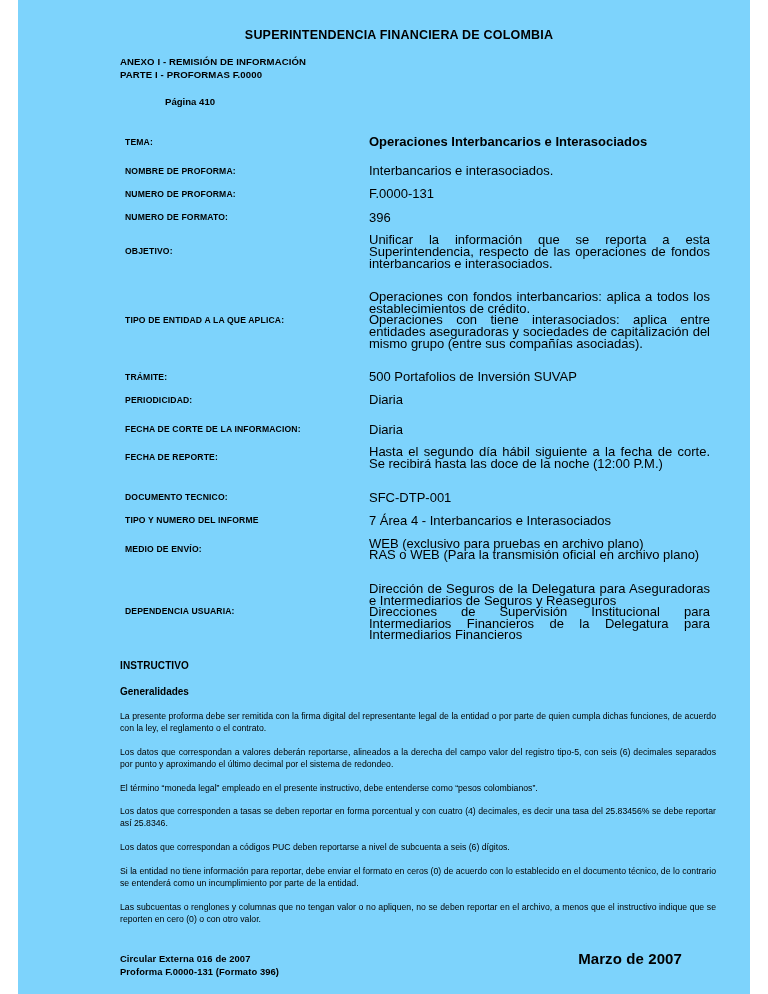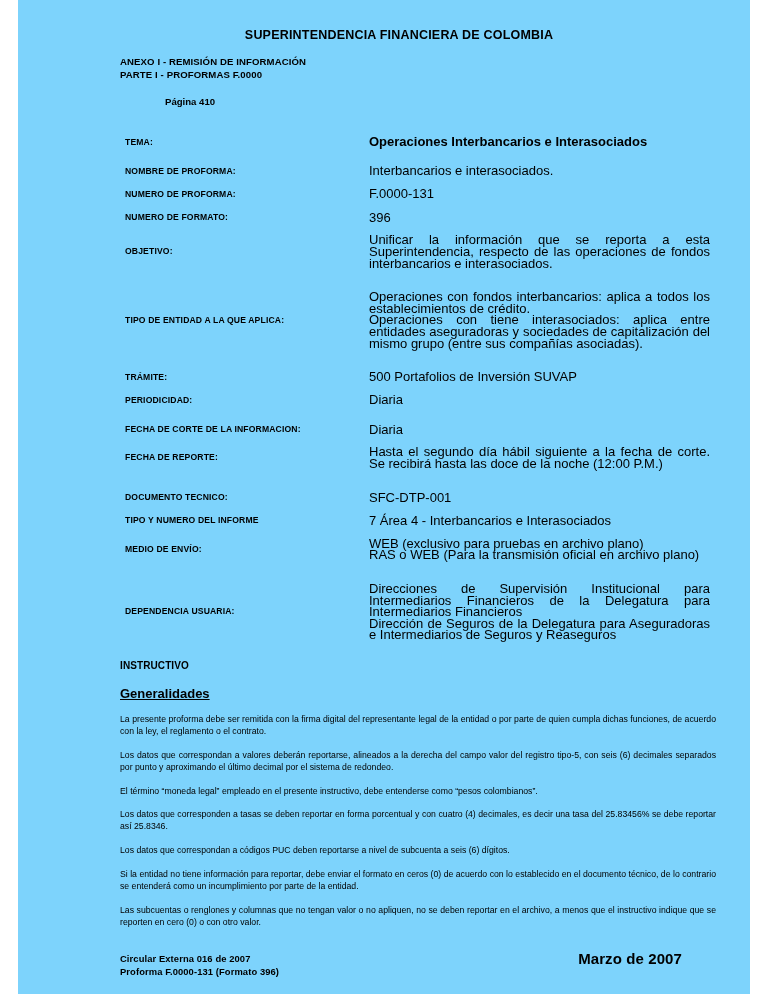--- a/index.html
+++ b/index.html
@@ -88,22 +88,21 @@
     width: 596px;
     margin-left: 0;
   }
   .sec-head {
     font-weight: bold;
     font-size: 10px;
     letter-spacing: 0.1px;
   }
   .sub-head {
     font-weight: bold;
-    font-size: 13px;
-    text-decoration: underline;
+    font-size: 10px;
     margin-top: 15px;
     display: inline-block;
   }
   .body-p {
     font-size: 8.7px;
     line-height: 11.9px;
     text-align: justify;
     text-align-last: left;
     margin: 12px 0 0 0;
   }
@@ -242,22 +241,22 @@
         <p>WEB (exclusivo para pruebas en archivo plano)</p>
         <p>RAS o WEB (Para la transmisión oficial en archivo plano)</p>
       </div>
     </div>
 
     <div class="gap-3"></div>
 
     <div class="spec-row">
       <div class="spec-label">DEPENDENCIA USUARIA:</div>
       <div class="spec-value">
+        <p class="just">Dirección de Seguros de la Delegatura para Aseguradoras e Intermediarios de Seguros y Reaseguros</p>
         <p class="just">Direcciones de Supervisión Institucional para Intermediarios Financieros de la Delegatura para Intermediarios Financieros</p>
-        <p class="just">Dirección de Seguros de la Delegatura para Aseguradoras e Intermediarios de Seguros y Reaseguros</p>
       </div>
     </div>
 
   </div>
 
   <div class="instructivo">
     <div class="sec-head">INSTRUCTIVO</div>
     <div><span class="sub-head">Generalidades</span></div>
 
     <p class="body-p">La presente proforma debe ser remitida con la firma digital del representante legal de la entidad o por parte de quien cumpla dichas funciones, de acuerdo con la ley, el reglamento o el contrato.</p>

